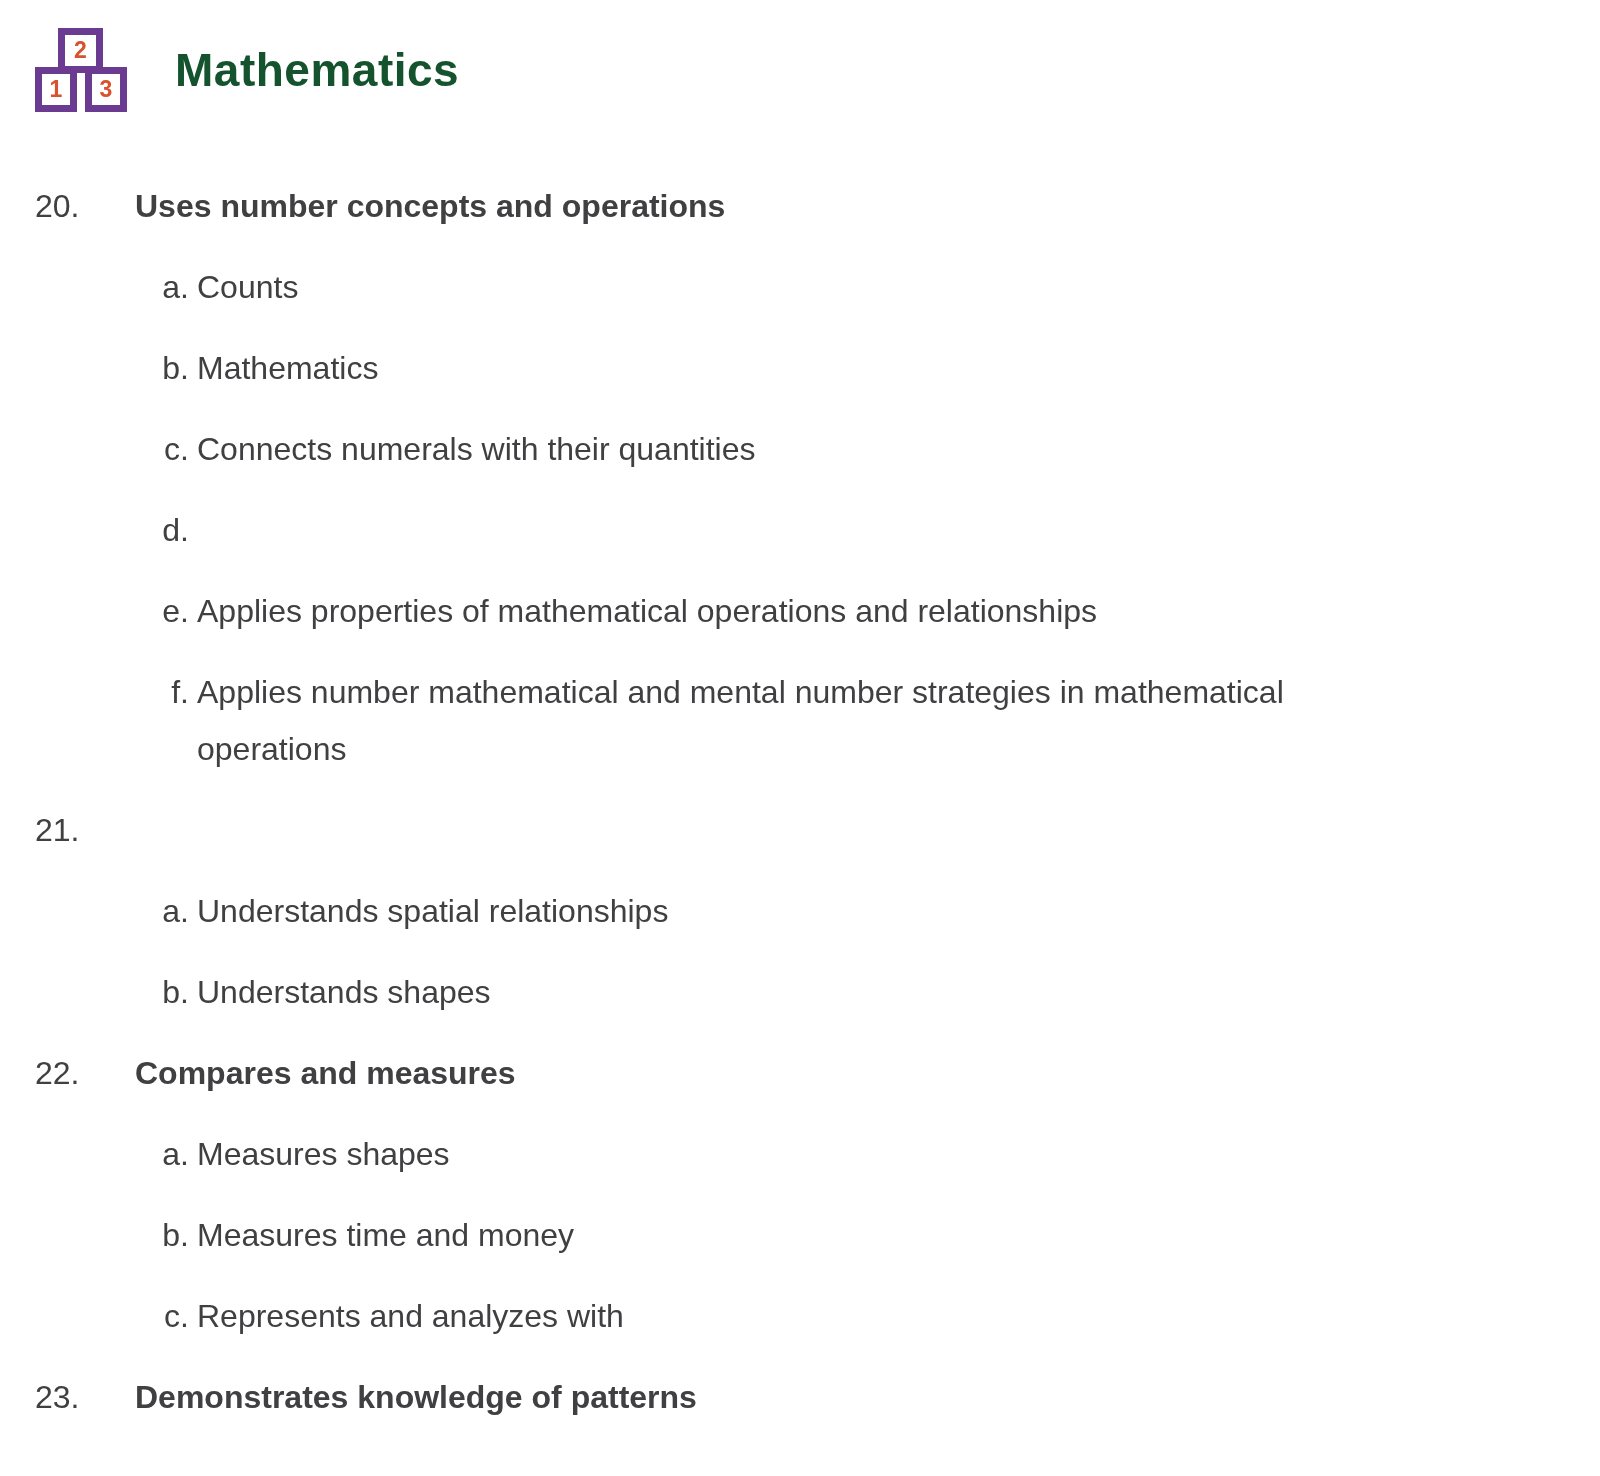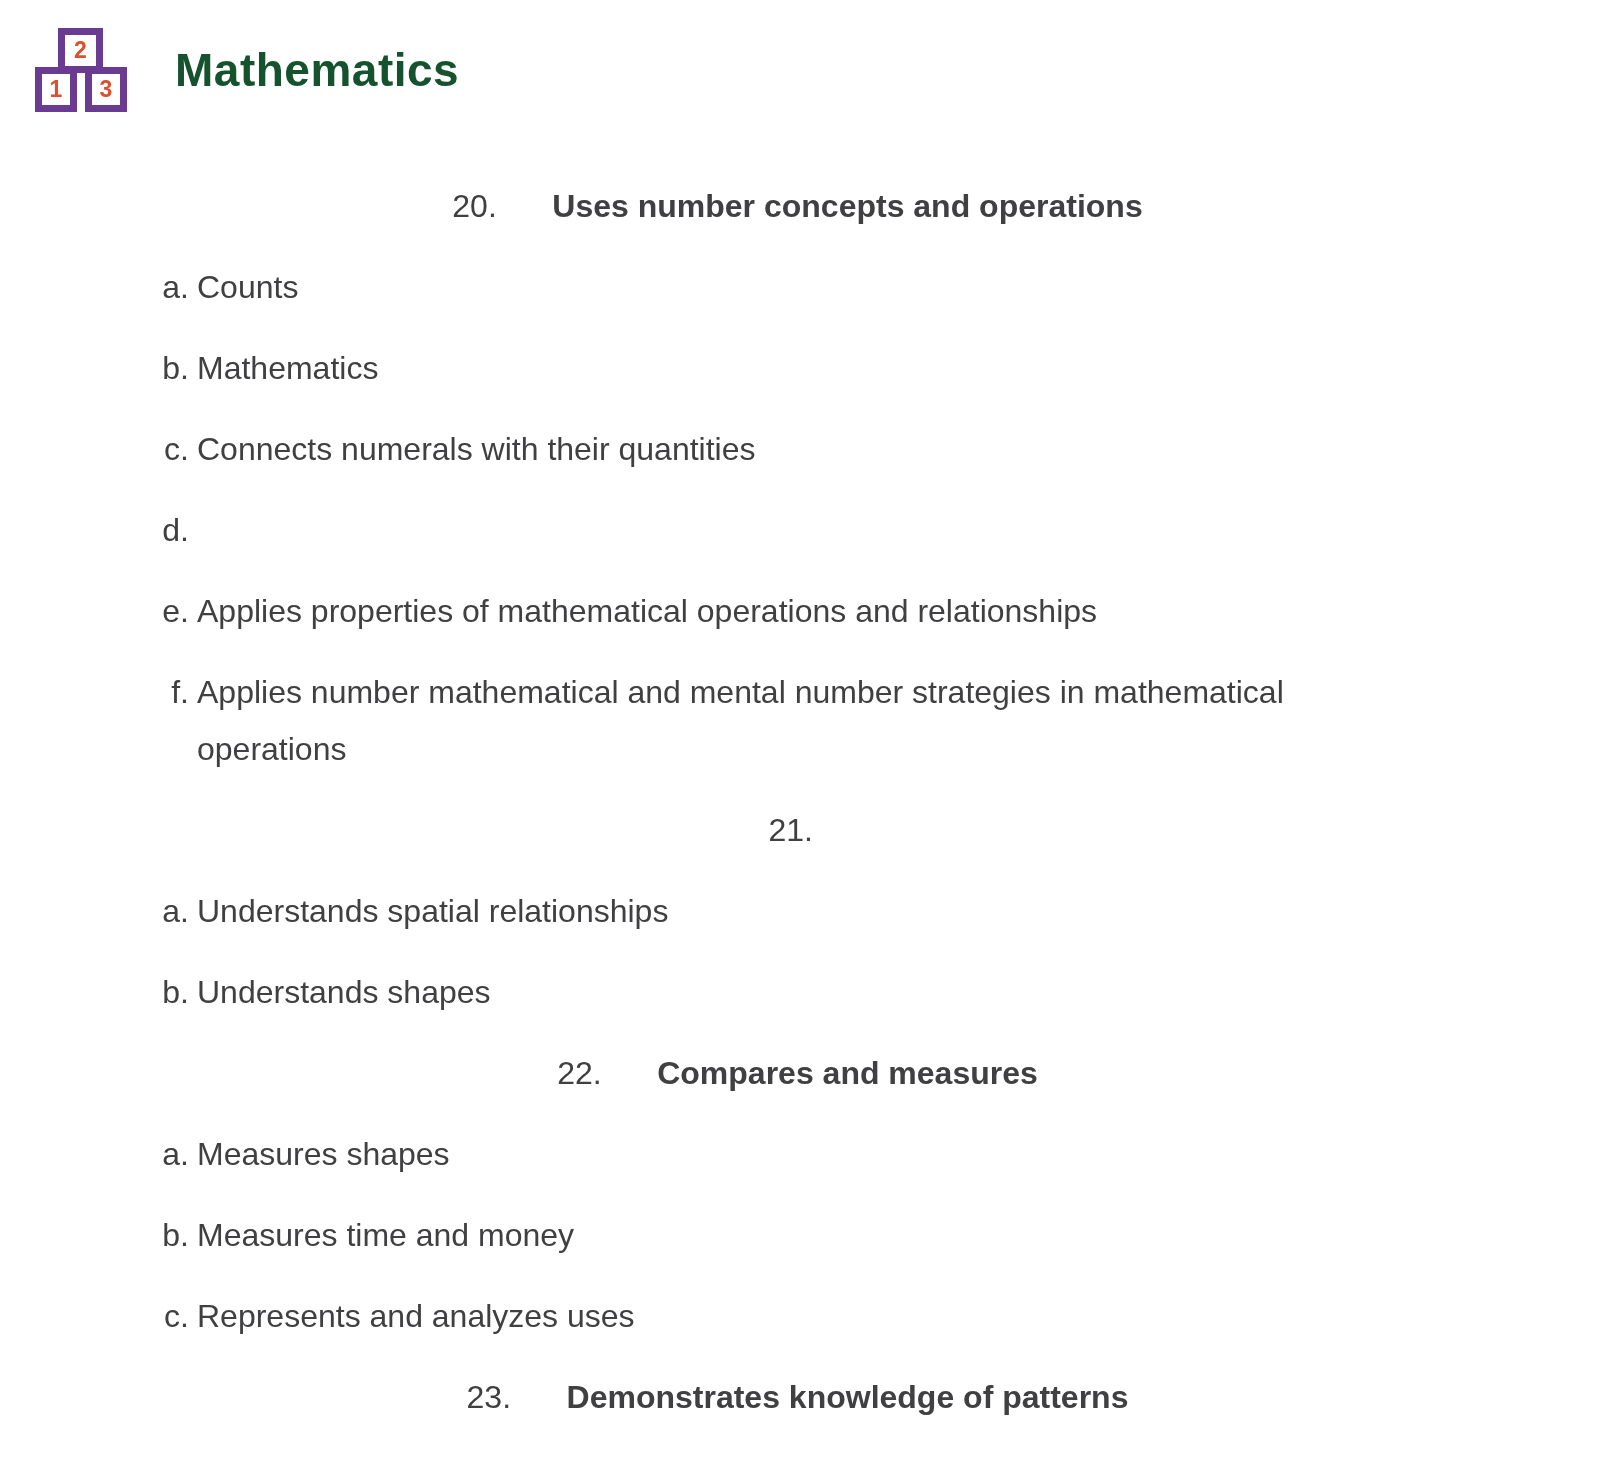--- a/index.html
+++ b/index.html
@@ -56,21 +56,20 @@
 
   
   .objectives {
     margin-top: 66px;
   }
   .section-heading {
     display: flex;
     font-size: 32px;
     line-height: 57px;
     margin: 0 0 24px 0;
-    justify-content: center;
   }
   .section-num {
     flex: 0 0 58px;
     font-weight: normal;
   }
   .section-title {
     font-weight: bold;
     margin-left: 42px;
   }
   .sub-item {
@@ -163,21 +162,21 @@
       <div class="sub-item">
         <span class="sub-letter">a.</span>
         <span class="sub-text">Measures shapes</span>
       </div>
       <div class="sub-item">
         <span class="sub-letter">b.</span>
         <span class="sub-text">Measures time and money</span>
       </div>
       <div class="sub-item">
         <span class="sub-letter">c.</span>
-        <span class="sub-text">Represents and analyzes uses</span>
+        <span class="sub-text">Represents and analyzes with</span>
       </div>
     </section>
 
     <section>
       <div class="section-heading">
         <span class="section-num">23.</span>
         <span class="section-title">Demonstrates knowledge of patterns</span>
       </div>
     </section>
 

